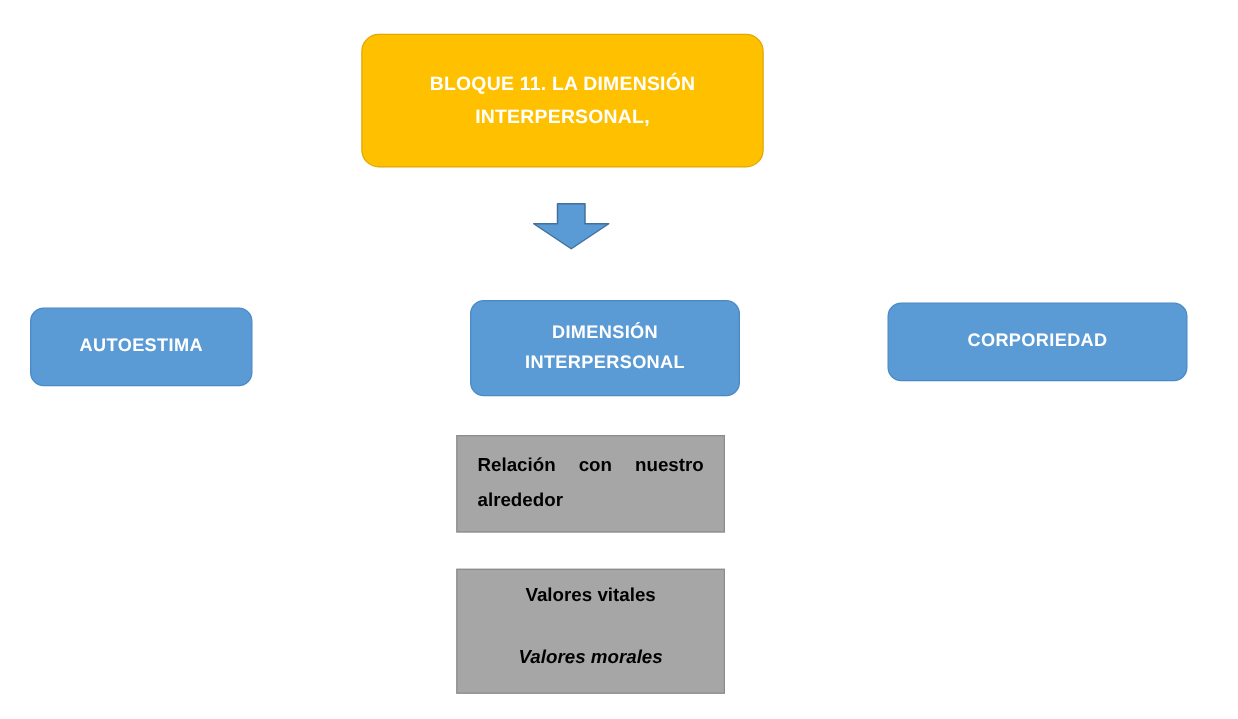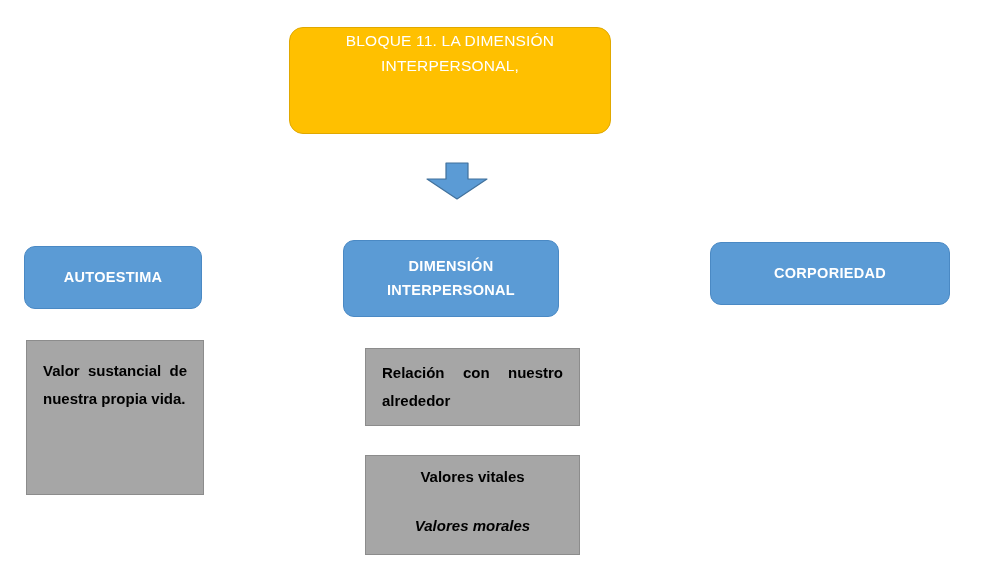--- a/index.html
+++ b/index.html
@@ -28,24 +28,24 @@
     top: 27px;
     width: 322px;
     height: 107px;
     background: #FFC000;
     border: 1px solid #E0A800;
     border-radius: 14px;
     box-sizing: border-box;
     display: flex;
     flex-direction: column;
     align-items: center;
-    justify-content: flex-start;
+    justify-content: center;
     text-align: center;
     color: #ffffff;
-    font-weight: normal;
+    font-weight: bold;
     font-size: 15.5px;
     letter-spacing: 0.2px;
     line-height: 1.62;
     padding: 0 14px;
   }
   .title-box .tline {
     display: block;
     white-space: nowrap;
   }
 
@@ -71,21 +71,21 @@
     justify-content: center;
     text-align: center;
     color: #ffffff;
     font-weight: bold;
     font-size: 14.5px;
     letter-spacing: 0.3px;
     line-height: 1.65;
     padding: 0 10px;
   }
   .pill-autoestima  { left: 24px;  top: 246px; width: 178px; height: 63px; }
-  .pill-dimension   { left: 343px; top: 240px; width: 216px; height: 77px; }
+  .pill-dimension   { left: 376px; top: 240px; width: 216px; height: 77px; }
   .pill-corporeidad { left: 710px; top: 242px; width: 240px; height: 63px; }
 
   
   .gbox {
     position: absolute;
     background: #A6A6A6;
     border: 1px solid #8C8C8C;
     box-sizing: border-box;
     color: #000000;
     font-weight: bold;
@@ -131,23 +131,20 @@
   <div class="arrow-wrap">
     <svg width="62" height="38" viewBox="0 0 62 38" xmlns="http://www.w3.org/2000/svg">
       <polygon points="20,1 42,1 42,17 61,17 31,37 1,17 20,17" fill="#5B9BD5" stroke="#41719C" stroke-width="1.2" stroke-linejoin="round"></polygon>
     </svg>
   </div>
 
   <div class="pill pill-autoestima">
     <span>AUTOESTIMA</span>
   </div>
 
-  <div class="gbox gbox-autoestima">
-    <p class="just">Valor sustancial de nuestra propia vida.</p>
-  </div>
 
   <div class="pill pill-dimension">
     <div>
       <span>DIMENSIÓN</span><br>
       <span>INTERPERSONAL</span>
     </div>
   </div>
 
   <div class="gbox gbox-relacion">
     <p class="just">Relación con nuestro alrededor</p>

